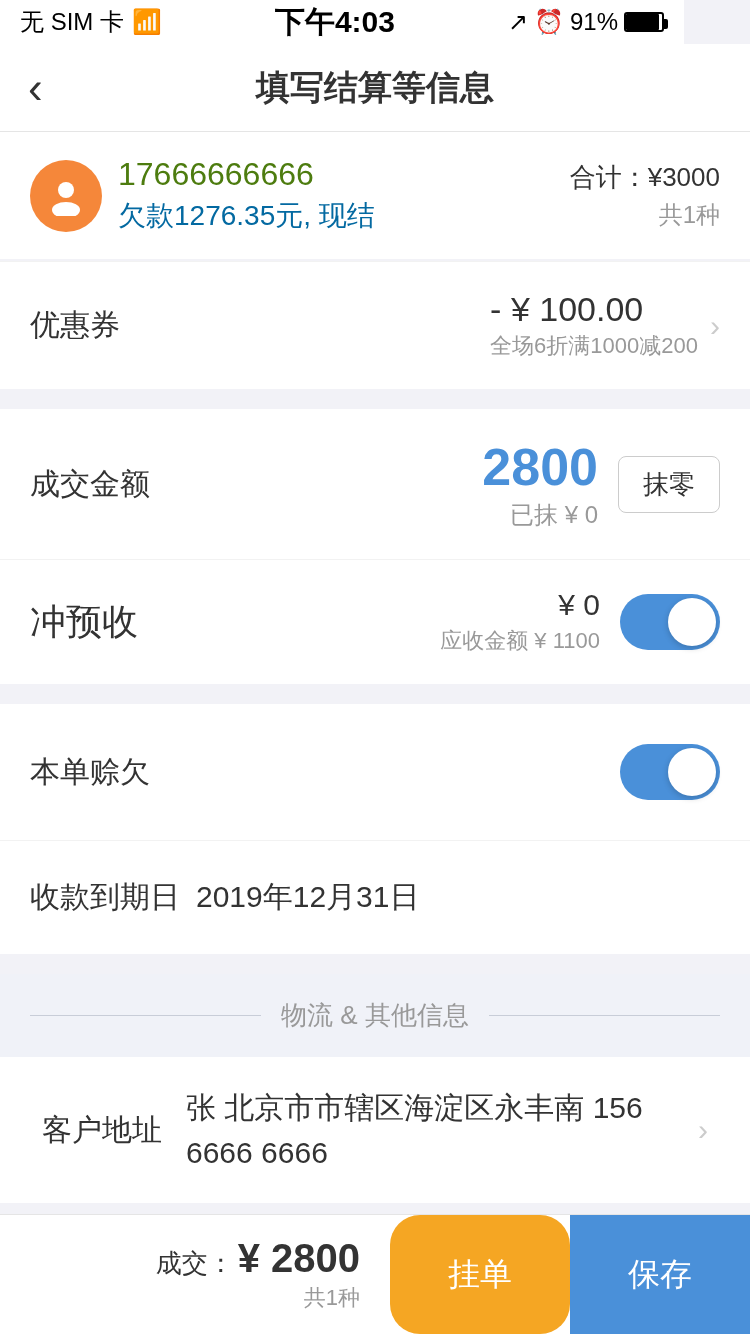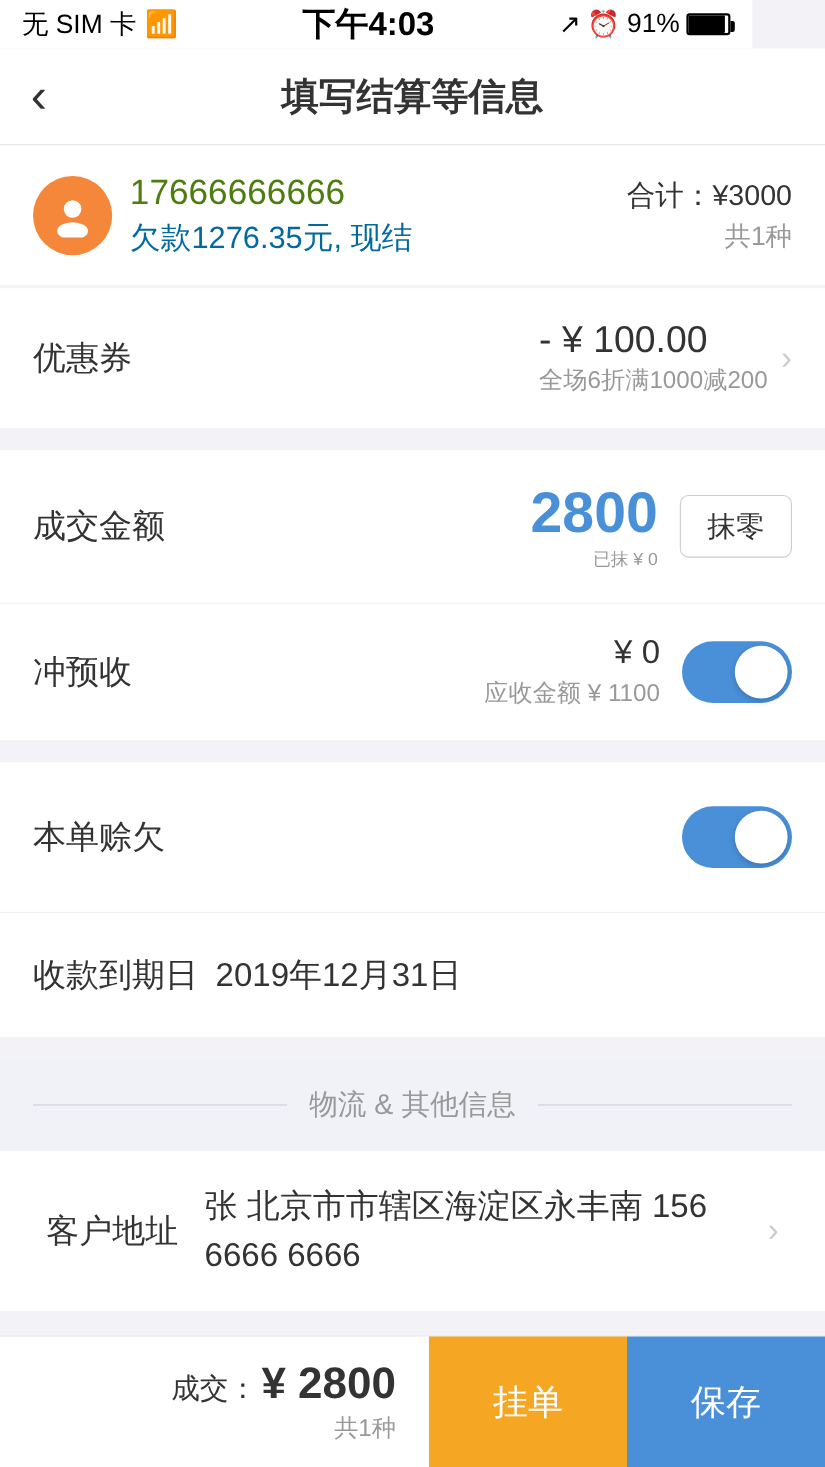--- a/index.html
+++ b/index.html
@@ -102,39 +102,39 @@
     .deal-amount-row {
       display: flex;
       align-items: center;
       justify-content: space-between;
       padding: 28px 30px;
       border-bottom: 1px solid #f2f2f2;
     }
     .deal-label { font-size: 30px; color: #333; }
     .deal-right { display: flex; align-items: center; gap: 20px; }
     .deal-amount-val { font-size: 52px; color: #4a90d9; font-weight: 600; }
-    .deal-sub { font-size: 16px; color: #999; text-align: right; margin-top: 2px; }
+    .deal-sub { font-size: 24px; color: #999; text-align: right; margin-top: 2px; }
     .round-btn {
       border: 1px solid #ccc;
       border-radius: 8px;
       padding: 10px 24px;
       font-size: 26px;
       color: #333;
       background: #fff;
       cursor: pointer;
     }
 
     
     .prepay-row {
       display: flex;
       align-items: center;
       justify-content: space-between;
       padding: 28px 30px;
     }
-    .prepay-label { font-size: 30px; color: #333; }
+    .prepay-label { font-size: 36px; color: #333; }
     .prepay-right { display: flex; align-items: center; gap: 20px; }
     .prepay-val { font-size: 30px; color: #333; text-align: right; }
     .prepay-sub { font-size: 22px; color: #999; margin-top: 4px; text-align: right; }
 
     
     .toggle {
       width: 100px; height: 56px;
       border-radius: 28px;
       background: #4a90d9;
       position: relative;
@@ -234,21 +234,21 @@
     .footer-count { font-size: 22px; color: #999; margin-top: 2px; }
     .footer-btn {
       width: 180px;
       display: flex;
       align-items: center;
       justify-content: center;
       font-size: 32px;
       color: #fff;
       cursor: pointer;
     }
-    .footer-btn-pending { background: #f5a623; }
+    .footer-btn-pending { background: #f5a623; border-radius: 30px; }
     .footer-btn-save { background: #4a90d9; }
     
     .battery { display: inline-block; width: 40px; height: 20px; border: 2px solid #000; border-radius: 3px; position: relative; }
     .battery::after { content: ''; position: absolute; right: -6px; top: 5px; width: 4px; height: 10px; background: #000; border-radius: 0 2px 2px 0; }
     .battery-fill { height: 100%; width: 91%; background: #000; border-radius: 1px; }
   </style>
 </head>
 <body>
 
 <div class="status-bar">

